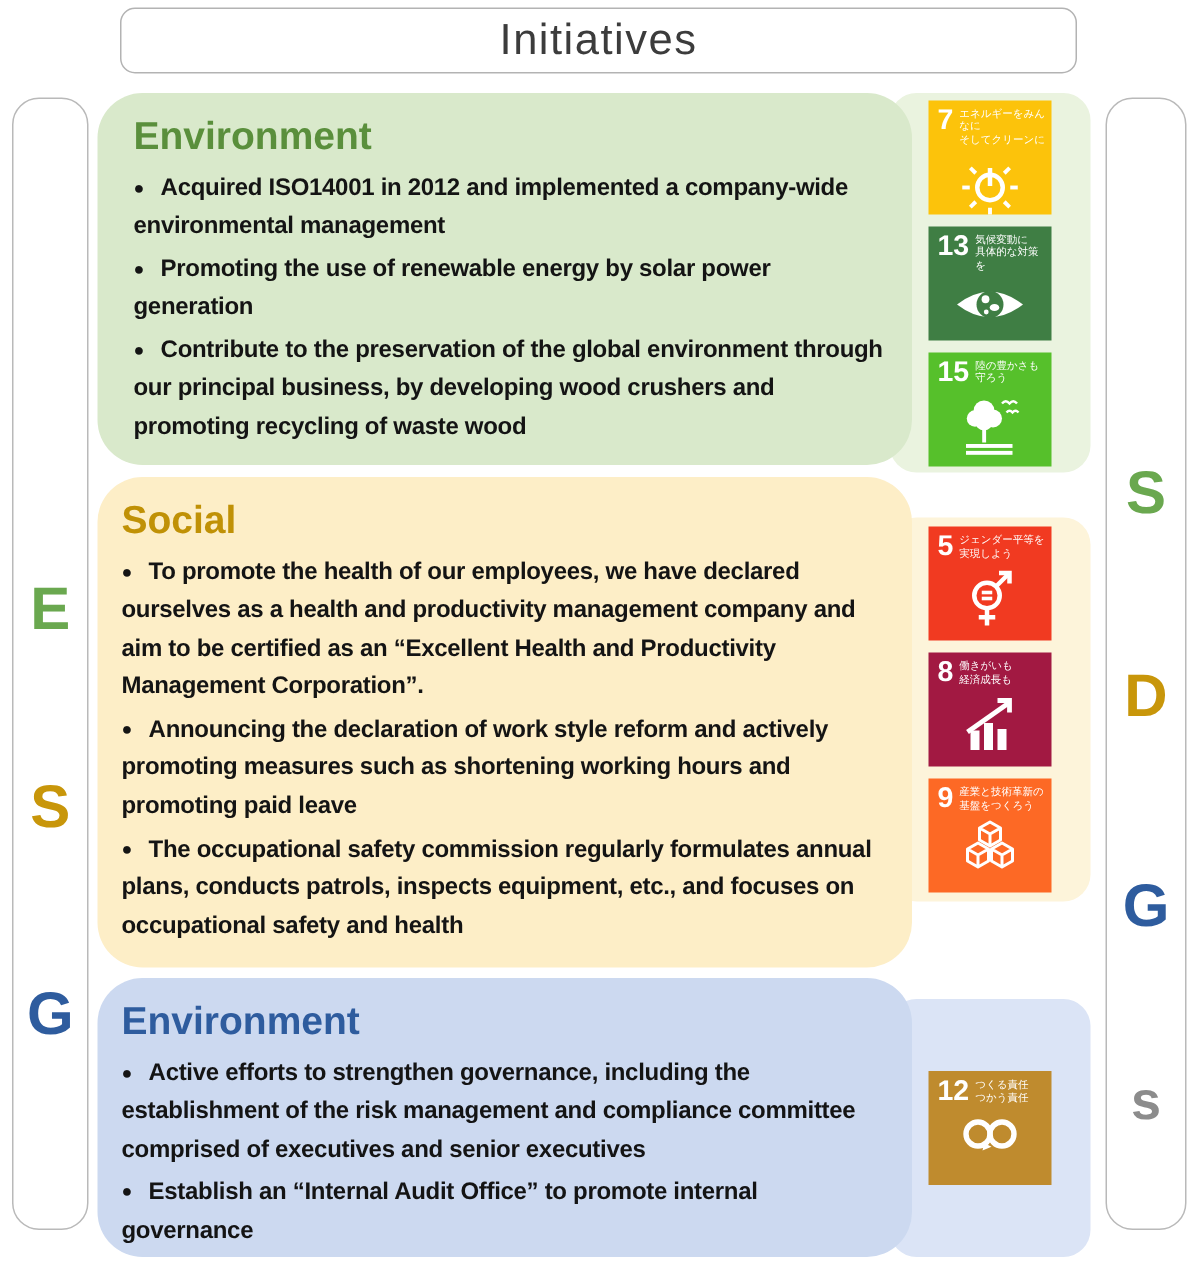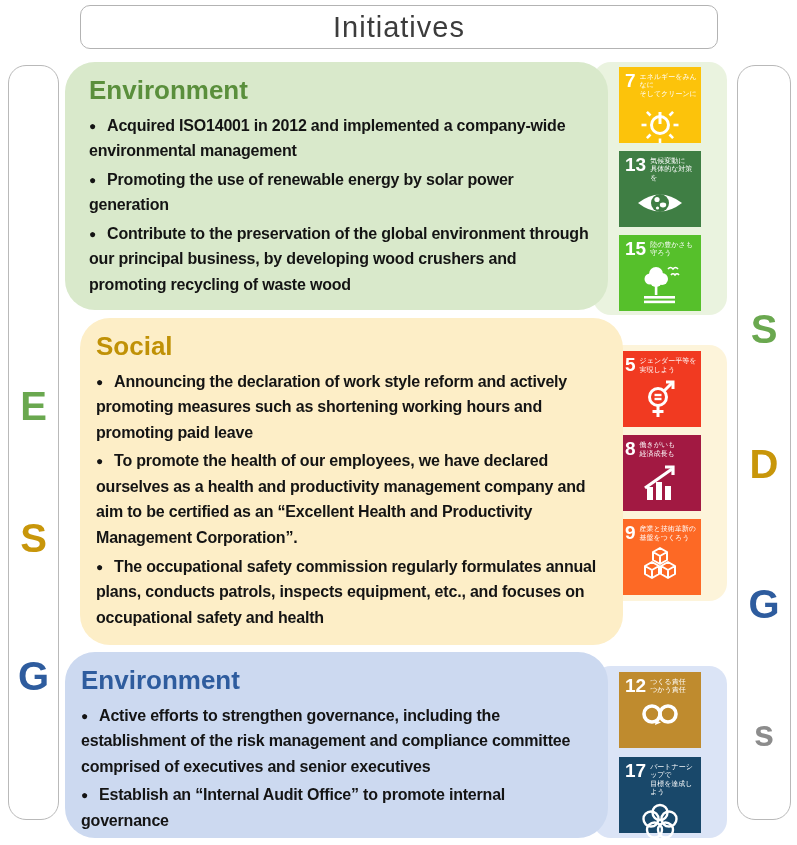--- a/index.html
+++ b/index.html
@@ -190,62 +190,44 @@
       <svg class="sdg-pic" width="46" height="40" viewBox="0 0 46 40">
         <g fill="none" stroke="#fff" stroke-width="2" stroke-linejoin="round">
           <path d="M23 4 L30 8 L30 16 L23 20 L16 16 L16 8 Z M16 8 L23 12 L30 8 M23 12 L23 20"></path>
           <path d="M15 18 L22 22 L22 30 L15 34 L8 30 L8 22 Z M8 22 L15 26 L22 22 M15 26 L15 34"></path>
           <path d="M31 18 L38 22 L38 30 L31 34 L24 30 L24 22 Z M24 22 L31 26 L38 22 M31 26 L31 34"></path>
         </g>
       </svg>
     </div>
   </div>
 
-  <div class="box box-soc" style="background-color: rgb(253, 238, 199); margin-left: 15px;">
+  <div class="box box-soc" style="background-color: rgb(253, 238, 199);">
     <div class="sec-heading" style="color: rgb(192, 145, 6);">Social</div>
+    <p class="bullet-p"><span class="bullet">●</span><span>To promote the health of our employees, we have declared ourselves as a health and productivity management company and aim to be certified as an “Excellent Health and Productivity Management Corporation”.</span></p>
     <p class="bullet-p"><span class="bullet">●</span><span>Announcing the declaration of work style reform and actively promoting measures such as shortening working hours and promoting paid leave</span></p>
-    <p class="bullet-p"><span class="bullet">●</span><span>To promote the health of our employees, we have declared ourselves as a health and productivity management company and aim to be certified as an “Excellent Health and Productivity Management Corporation”.</span></p>
     <p class="bullet-p"><span class="bullet">●</span><span>The occupational safety commission regularly formulates annual plans, conducts patrols, inspects equipment, etc., and focuses on occupational safety and health</span></p>
   </div>
 
   <div class="panel panel-gov" style="background-color: rgb(219, 228, 246);">
 
     <div class="sdg" style="background-color: rgb(191, 139, 46); color: rgb(191, 139, 46);">
       <div class="sdg-head">
         <span class="sdg-num">12</span>
         <span class="sdg-cap">
           <div>つくる責任</div>
           <div>つかう責任</div>
         </span>
       </div>
       <svg class="sdg-pic" width="46" height="34" viewBox="0 0 46 34">
         <circle cx="15" cy="17" r="8" fill="none" stroke="#fff" stroke-width="3.6"></circle>
         <circle cx="31" cy="17" r="8" fill="none" stroke="#fff" stroke-width="3.6"></circle>
         <path d="M19 23 l5 2.5 l-6 2.5 z" fill="#fff"></path>
       </svg>
     </div>
 
-    <div class="sdg" style="background-color: rgb(25, 72, 106); color: rgb(25, 72, 106);">
-      <div class="sdg-head">
-        <span class="sdg-num">17</span>
-        <span class="sdg-cap">
-          <div>パートナーシップで</div>
-          <div>目標を達成しよう</div>
-        </span>
-      </div>
-      <svg class="sdg-pic" width="46" height="46" viewBox="0 0 46 46">
-        <g fill="none" stroke="#fff" stroke-width="2.4">
-          <circle cx="23" cy="13.5" r="7.5"></circle>
-          <circle cx="14" cy="20" r="7.5"></circle>
-          <circle cx="17.5" cy="31" r="7.5"></circle>
-          <circle cx="28.5" cy="31" r="7.5"></circle>
-          <circle cx="32" cy="20" r="7.5"></circle>
-        </g>
-      </svg>
-    </div>
   </div>
 
   <div class="box box-gov" style="background-color: rgb(204, 217, 240);">
     <div class="sec-heading" style="color: rgb(46, 92, 158);">Environment</div>
     <p class="bullet-p"><span class="bullet">●</span><span>Active efforts to strengthen governance, including the establishment of the risk management and compliance committee comprised of executives and senior executives</span></p>
     <p class="bullet-p"><span class="bullet">●</span><span>Establish an “Internal Audit Office” to promote internal governance</span></p>
   </div>
 
 </div>
 

